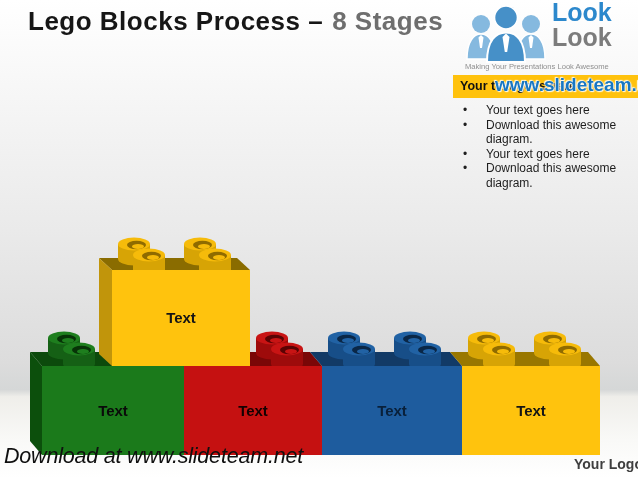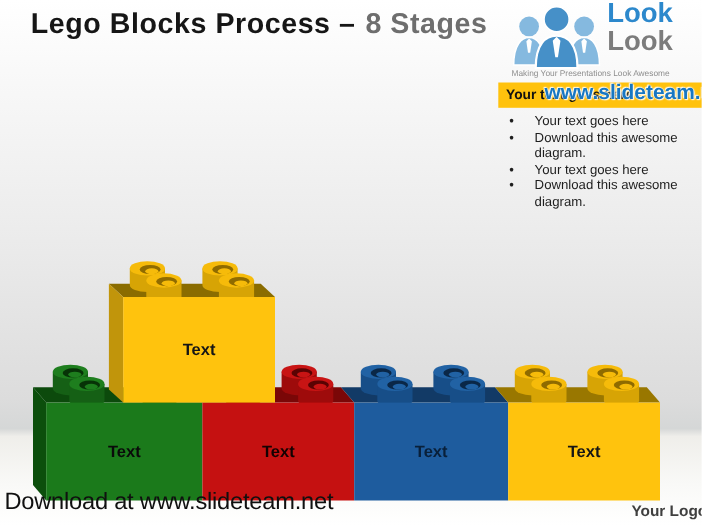--- a/index.html
+++ b/index.html
@@ -26,21 +26,21 @@
     position:absolute;left:8px;top:-1px;font-size:19px;font-weight:bold;color:#1877c2;white-space:nowrap;
     text-shadow:0 0 1px #fff,0 0 2px #fff,1px 1px 1px rgba(255,255,255,.9),-1px -1px 1px rgba(255,255,255,.9);
     margin-left:34px;
   }
   ul.bullets{list-style:none;margin:5px 0 0 0;padding:0;font-size:12px;line-height:14.6px;color:#1e1e1e;}
   ul.bullets li{position:relative;padding-left:33px;}
   ul.bullets li::before{content:"\2022";position:absolute;left:10px;top:0;font-size:12px;color:#1e1e1e;}
 
   .diagram-svg{position:absolute;left:0;top:0;}
 
-  .download-text{position:absolute;left:4px;top:444px;font-size:21.5px;color:#101010;letter-spacing:-0.2px;white-space:nowrap;}
+  .download-text{position:absolute;left:4px;top:444px;font-size:21.5px;color:#101010;letter-spacing:-0.2px;white-space:nowrap;font-style:italic;}
   .your-logo{position:absolute;left:574px;top:456px;font-size:14px;font-weight:600;color:#3f3f3f;white-space:nowrap;}
 </style>
 </head>
 <body>
 
 <div class="slide">
 
   <div class="title">
     <span class="main">Lego Blocks Process –</span><span class="suffix">8 Stages</span>
   </div>

